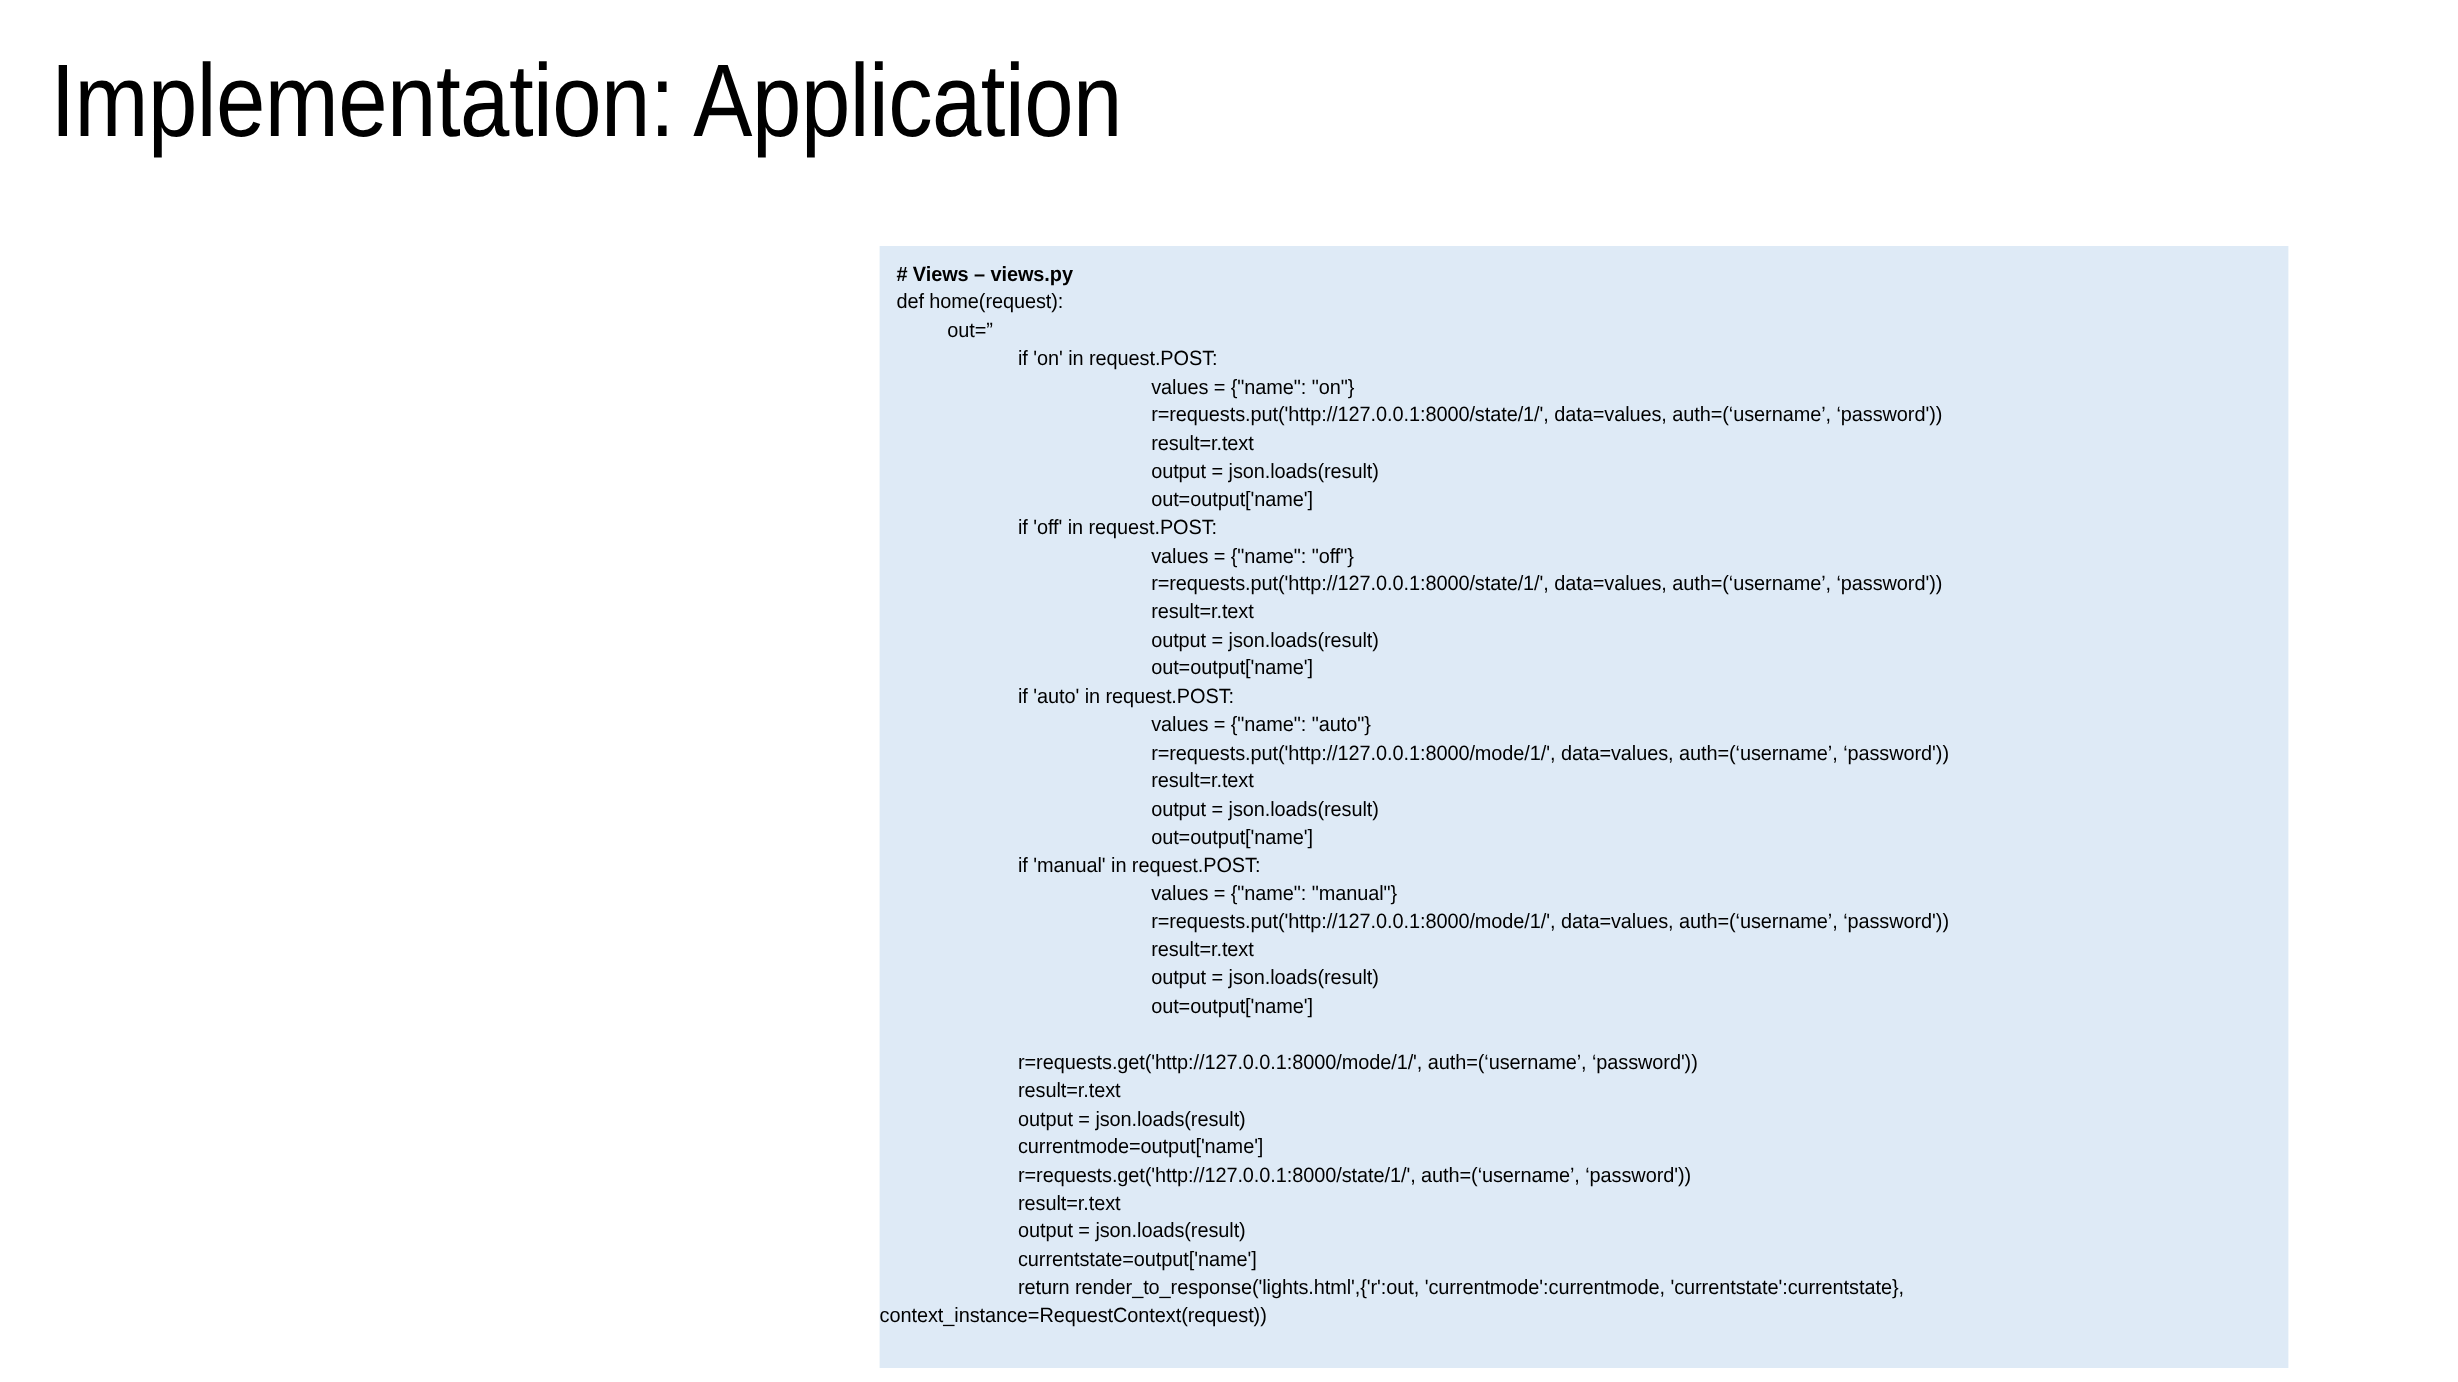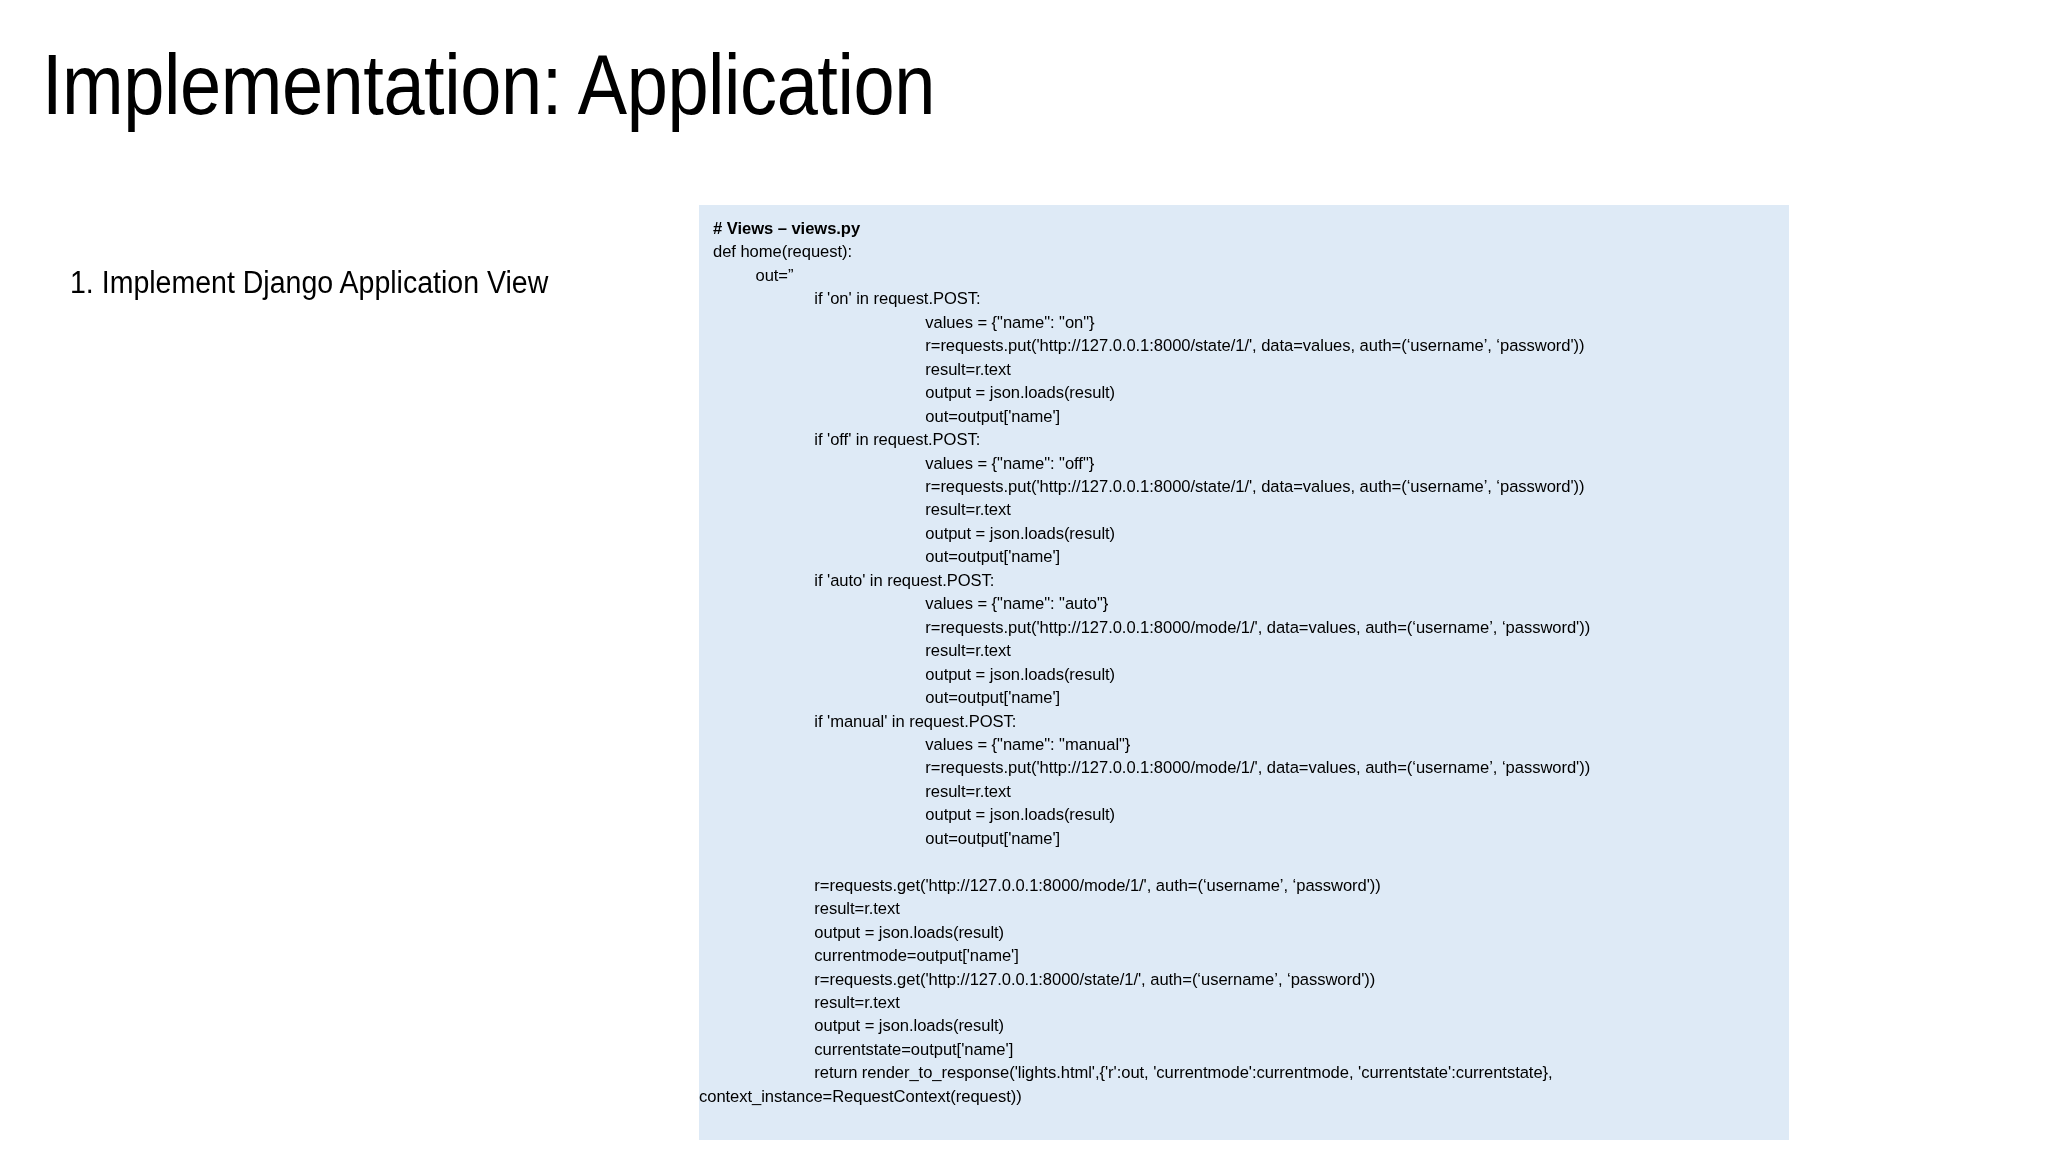--- a/index.html
+++ b/index.html
@@ -50,23 +50,23 @@
     line-height: 1.25;
     color: #000000;
     transform: scaleX(0.92);
     transform-origin: left top;
     white-space: nowrap;
   }
 
   
   #code-panel {
     position: absolute;
-    left: 699px;
+    left: 733px;
     top: 205px;
-    width: 1090px;
+    width: 1174px;
     height: 935px;
     background: #deeaf6;
     box-sizing: border-box;
     padding: 12px 14px 10px 14px;
     overflow: hidden;
   }
 
   .code-line {
     font-size: 17.2px;
     line-height: 23.45px;
@@ -86,23 +86,20 @@
   
   .indw { padding-left: 0px; margin-left: -14px; }
 </style>
 </head>
 <body>
 
 <div id="slide">
 
   <div id="slide-title">Implementation: Application</div>
 
-  <div id="left-body">
-    <div class="bullet-line">1. Implement Django Application View</div>
-  </div>
 
   <div id="code-panel" style="background: rgb(222, 234, 246); color: rgb(0, 0, 0);">
     <div id="code-lines">
         <div class="code-line ind0 bold"># Views – views.py</div>
         <div class="code-line ind0">def home(request):</div>
         <div class="code-line ind1">out=”</div>
         <div class="code-line ind2">if 'on' in request.POST:</div>
         <div class="code-line ind3">values = {"name": "on"}</div>
         <div class="code-line ind3">r=requests.put('http://127.0.0.1:8000/state/1/', data=values, auth=(‘username’, ‘password'))</div>
         <div class="code-line ind3">result=r.text</div>

